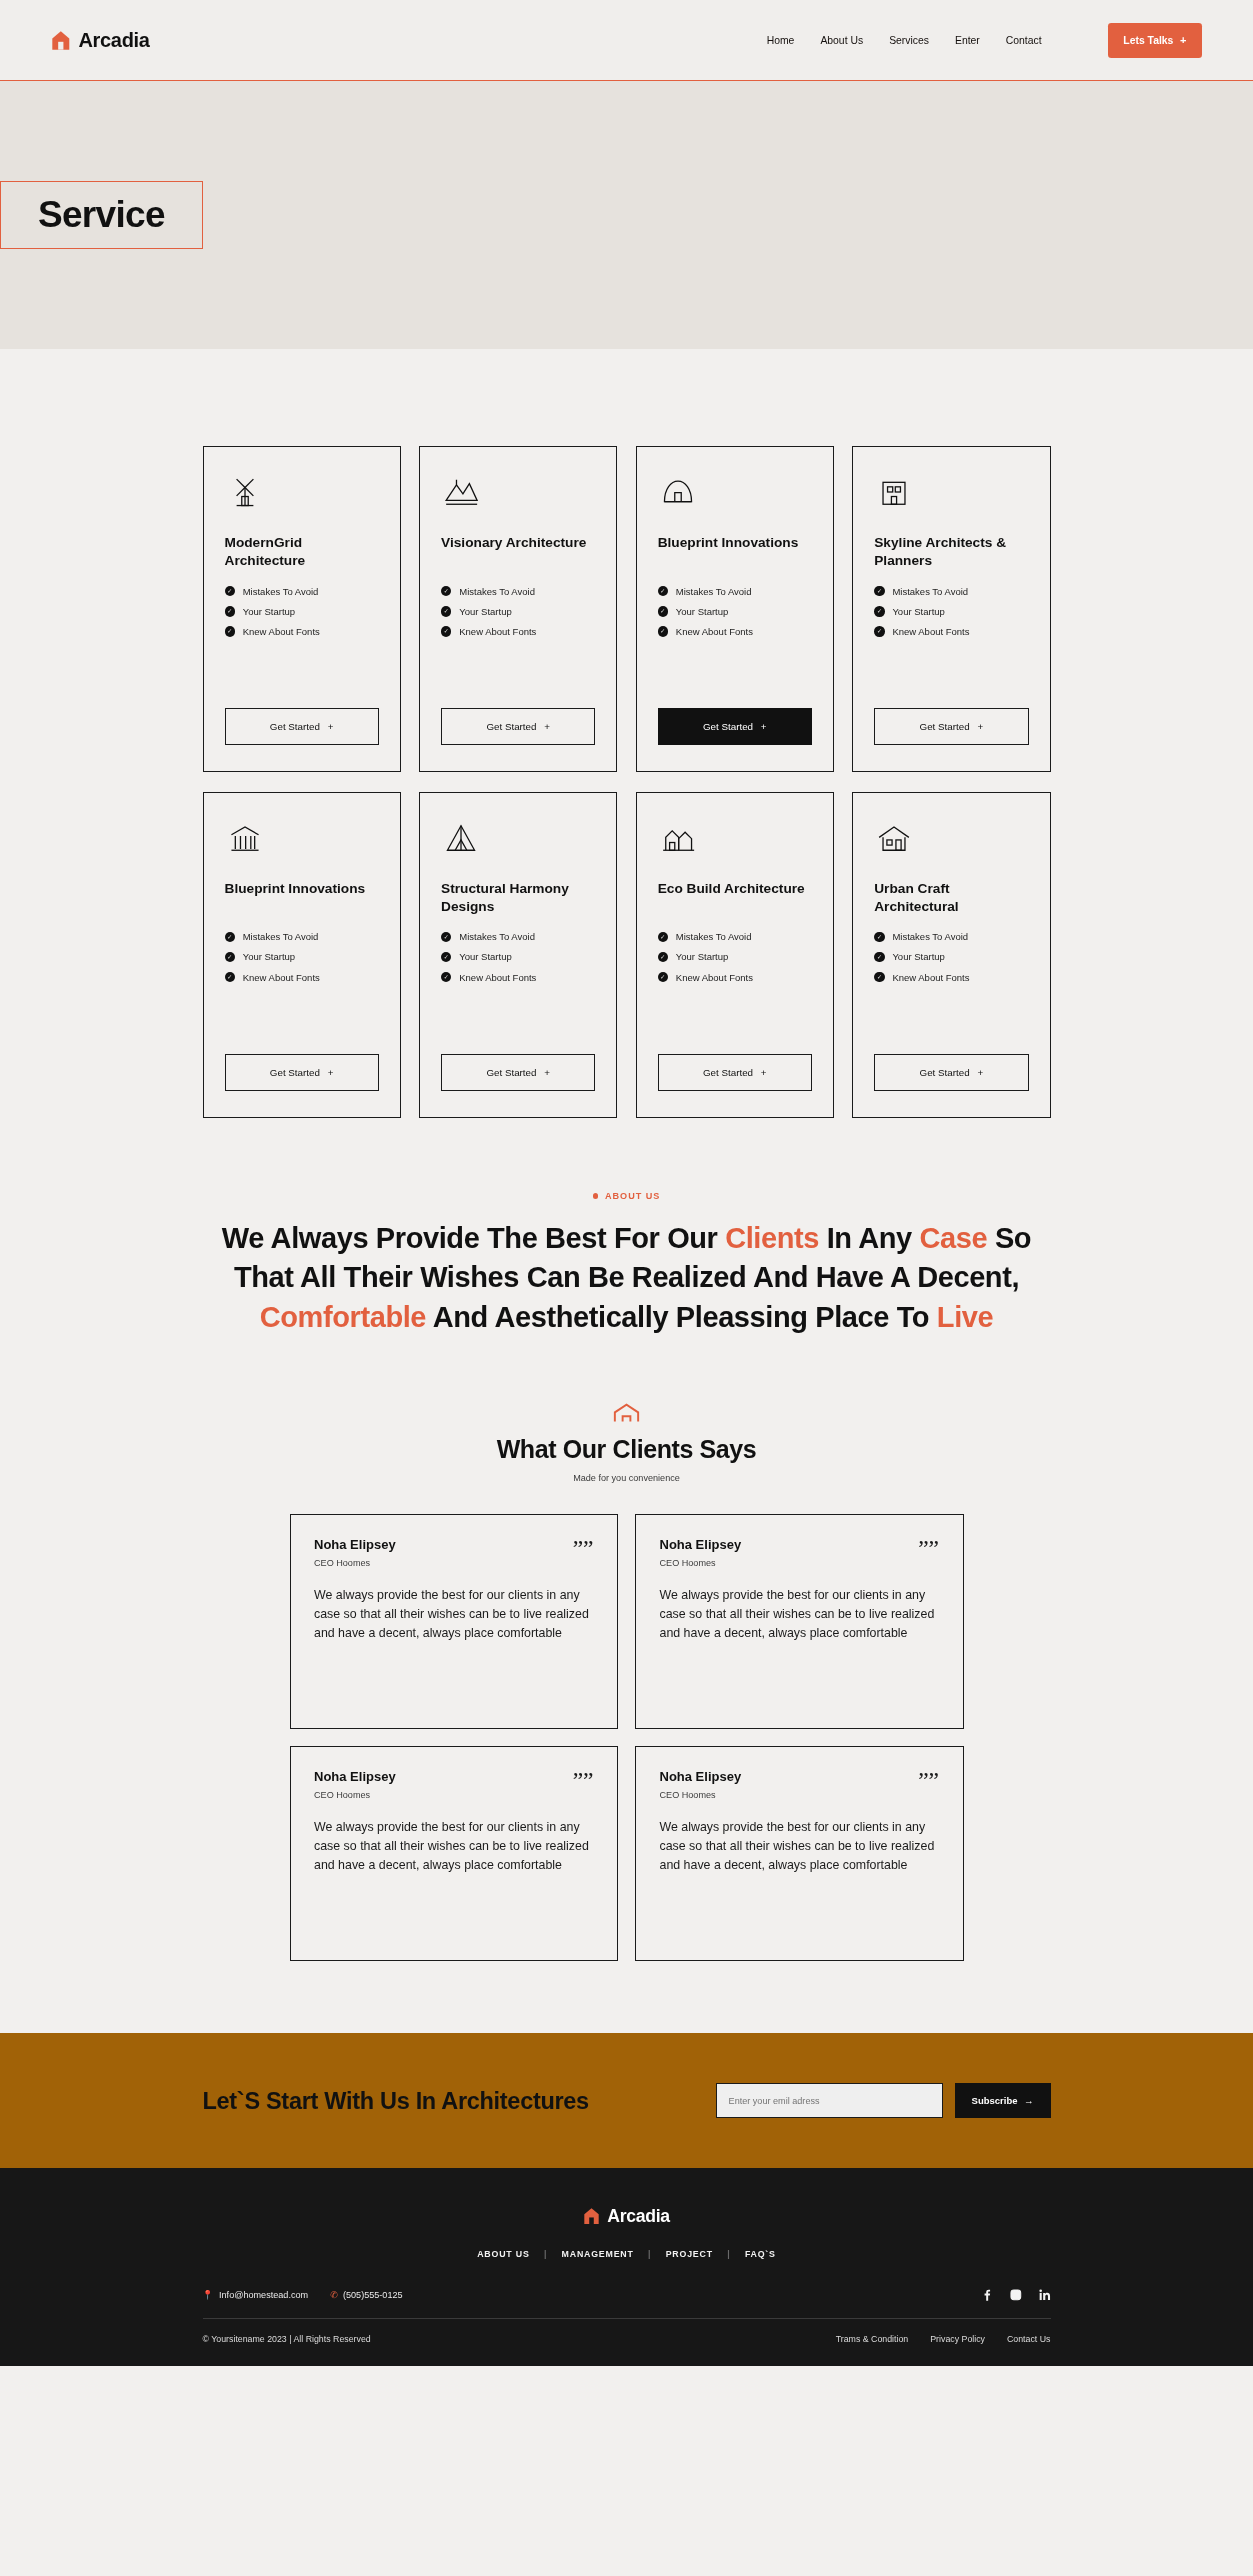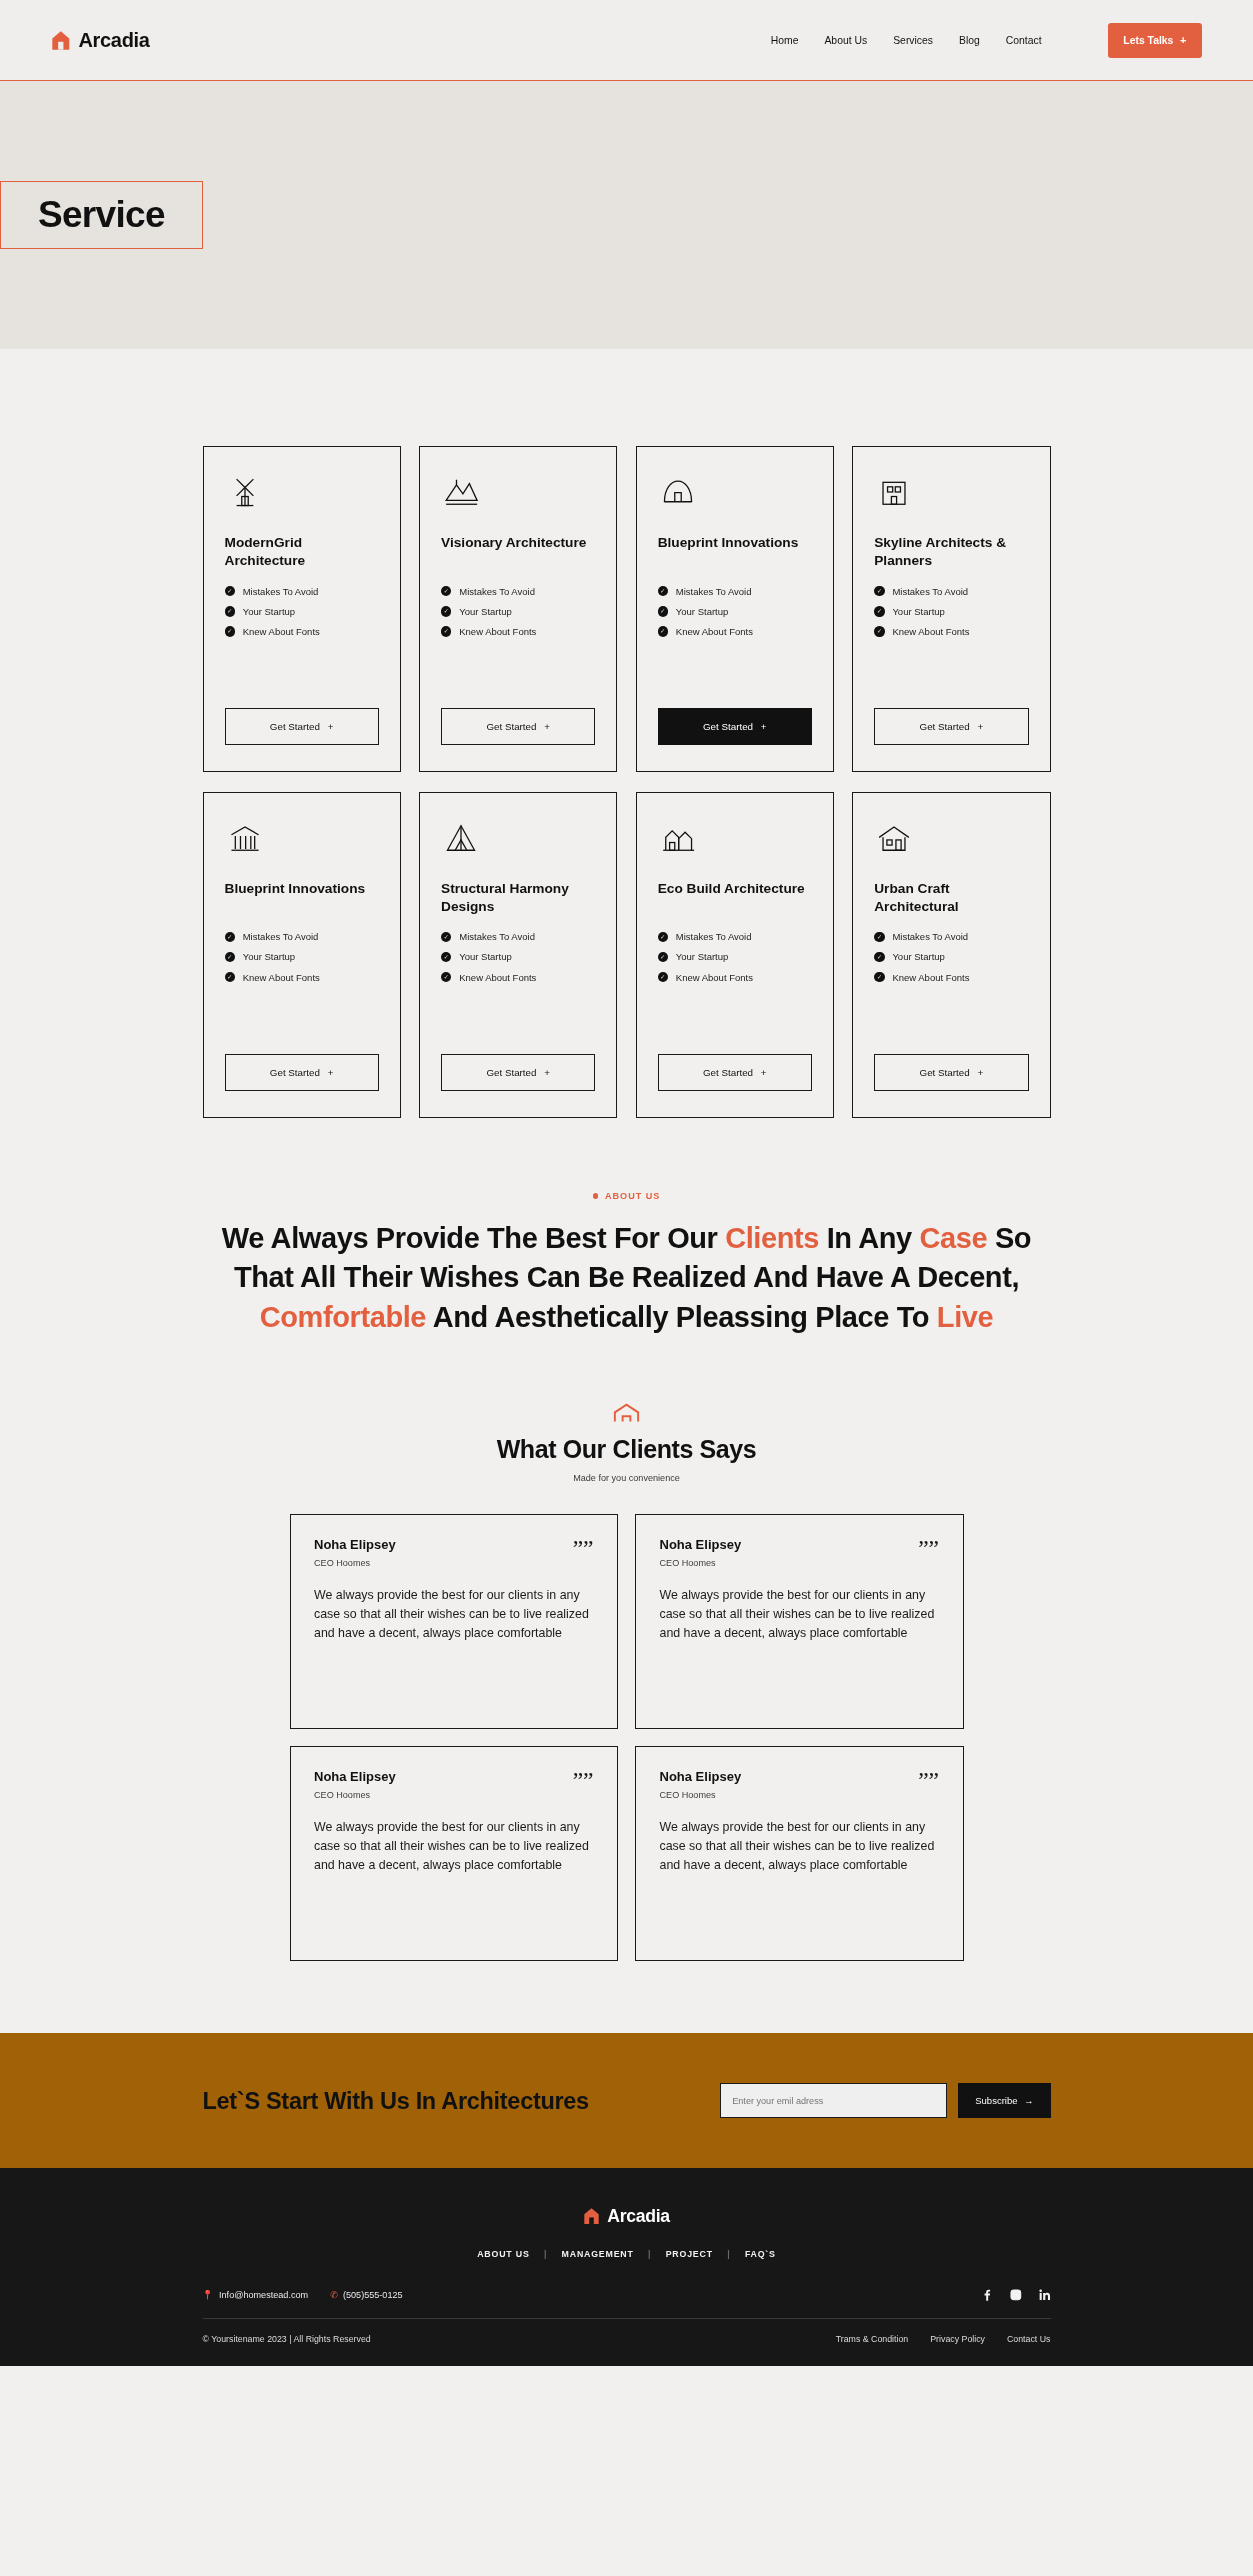--- a/index.html
+++ b/index.html
@@ -221,20 +221,21 @@
     padding: 0 17px;
     background: #111111;
     color: #ffffff;
     border: none;
     font-size: 9.5px;
     font-family: "Liberation Sans", sans-serif;
     display: inline-flex;
     align-items: center;
     gap: 6.5px;
     cursor: pointer;
+    font-weight: bold;
   }
 
   
   .footer {
     background: #171717;
     color: #f3f3f3;
     padding: 38px 0 22px 0;
   }
   .f-brand {
     display: flex;
@@ -290,21 +291,21 @@
         <path d="M15 2 L28 13 L28 30 L2 30 L2 13 Z" fill="#e2603f"></path>
         <rect x="11" y="18" width="8" height="12" fill="#f0eeec"></rect>
       </svg>
     </span>
     <span class="brand-name">Arcadia</span>
   </div>
   <div class="nav">
     <a href="#">Home</a>
     <a href="#">About Us</a>
     <a href="#">Services</a>
-    <a href="#">Blog</a>
+    <a href="#">Enter</a>
     <a href="#">Contact</a>
     <button class="cta">
       <span>Lets Talks</span>
       <span class="plus">+</span>
     </button>
   </div>
 </div>
 
 <div class="hero">
   <div class="hero-box">

